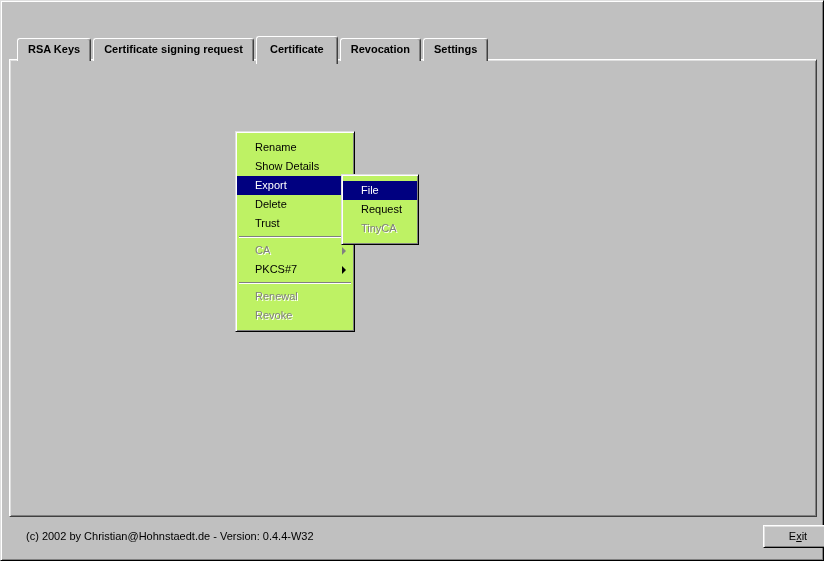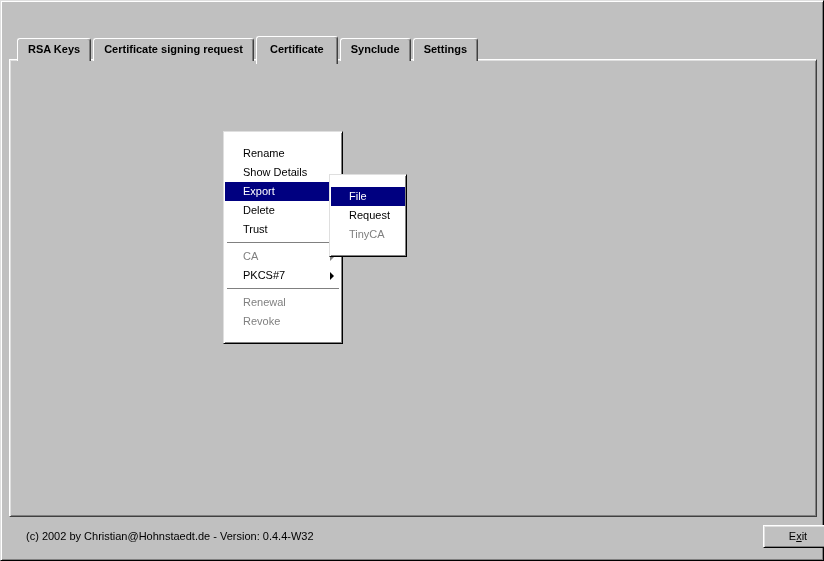--- a/index.html
+++ b/index.html
@@ -71,23 +71,23 @@
   
   .right-panel { position:absolute; left:578px; top:68px; width:215px; height:435px;
     border:1px solid; border-color:#808080 #fff #fff #808080;
     box-shadow: inset 1px 1px 0 #fff, inset -2px -2px 0 #c0c0c0, inset 2px 2px 0 #c0c0c0; }
   .abtn { position:absolute; left:9px; width:197px; height:20px; background:#c0c0c0; text-align:center; line-height:18px;
     border:1px solid; border-color:#fff #000 #000 #fff;
     box-shadow: inset 1px 1px 0 #dfdfdf, inset -1px -1px 0 #808080; cursor:default; }
   .logo { position:absolute; left:12px; top:330px; }
 
   
-  .menu { position:absolute; background:#ffffff; z-index:20; padding:12px 1px;
+  .menu { position:absolute; background:#bef264; z-index:20; padding:6px 1px;
     border:1px solid; border-color:#dfdfdf #000 #000 #dfdfdf;
-    box-shadow: inset 1px 1px 0 #fff, inset -1px -1px 0 #808080; }
+    box-shadow: inset 1px 1px 0 #fff, inset -1px -1px 0 #808080; margin-left: 12px; }
   .mitem { position:relative; height:19px; line-height:19px; padding-left:18px; white-space:nowrap; }
   .mitem.hl { background:#000080; color:#fff; }
   .mitem.dis { color:#808080; text-shadow:1px 1px 0 #fff; }
   .marrow { position:absolute; right:7px; top:5.5px; width:0; height:0;
     border-top:4px solid transparent; border-bottom:4px solid transparent; border-left:4px solid currentColor; }
   .msep { height:0; border-top:1px solid #808080; border-bottom:1px solid #fff; margin:3px 2px; }
   .ctx { left:222px; top:130px; width:120px; }
   .sub { left:328px; top:173px; width:78px; }
 
   
@@ -100,21 +100,21 @@
 </head>
 <body>
 
 <div class="window">
 
 
   <div class="tabbar">
     <div class="tab">RSA Keys</div>
     <div class="tab">Certificate signing request</div>
     <div class="tab active">Certificate</div>
-    <div class="tab">Synclude</div>
+    <div class="tab">Revocation</div>
     <div class="tab">Settings</div>
   </div>
 
   <div class="tabpage"></div>
 
   <div class="table-frame">
     <div class="thead">
       <div class="hcell" style="width:213px">Internal name</div>
       <div class="hcell" style="width:153px">Common name</div>
       <div class="hcell" style="width:35px">Serial</div>

